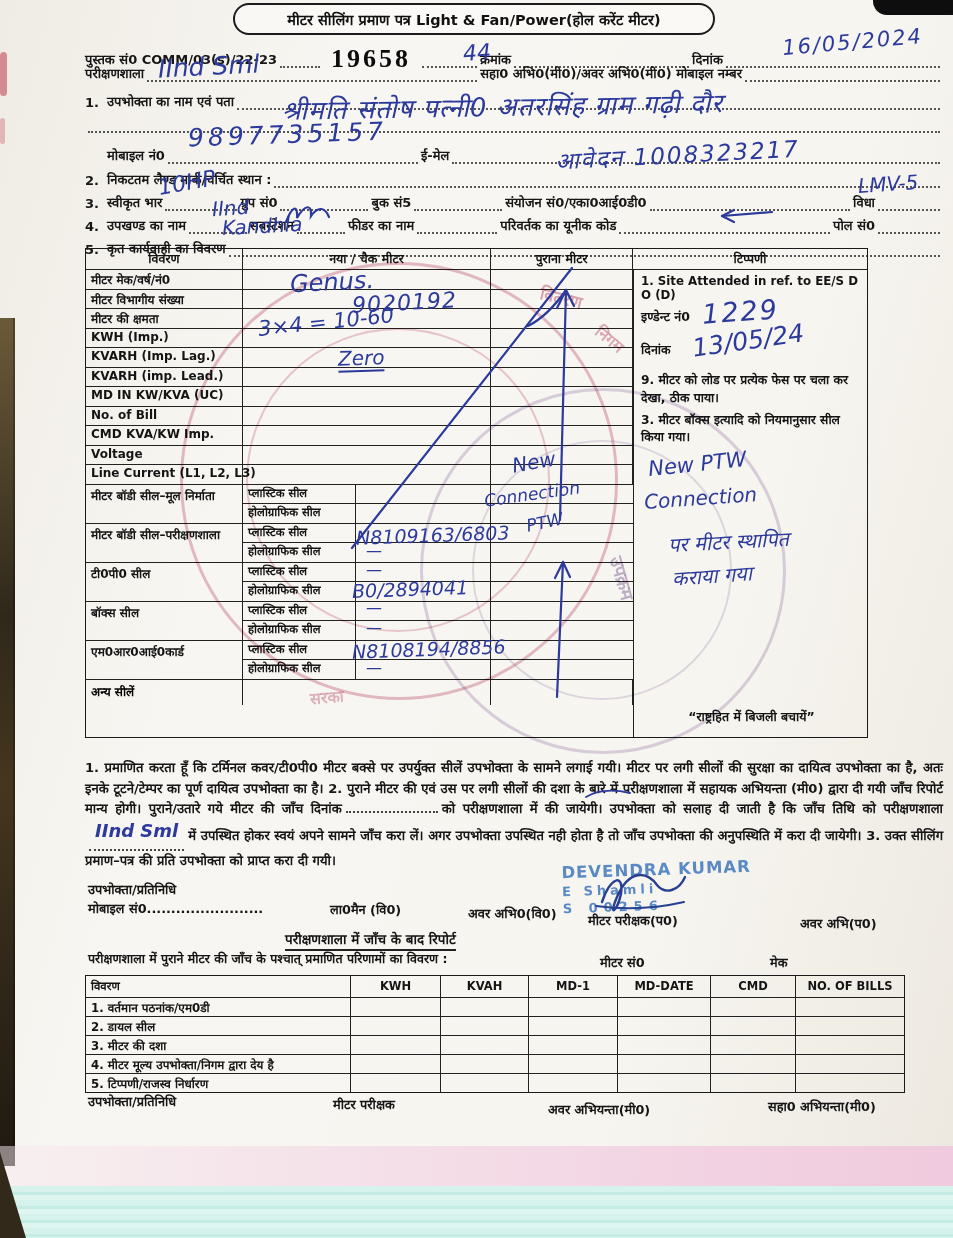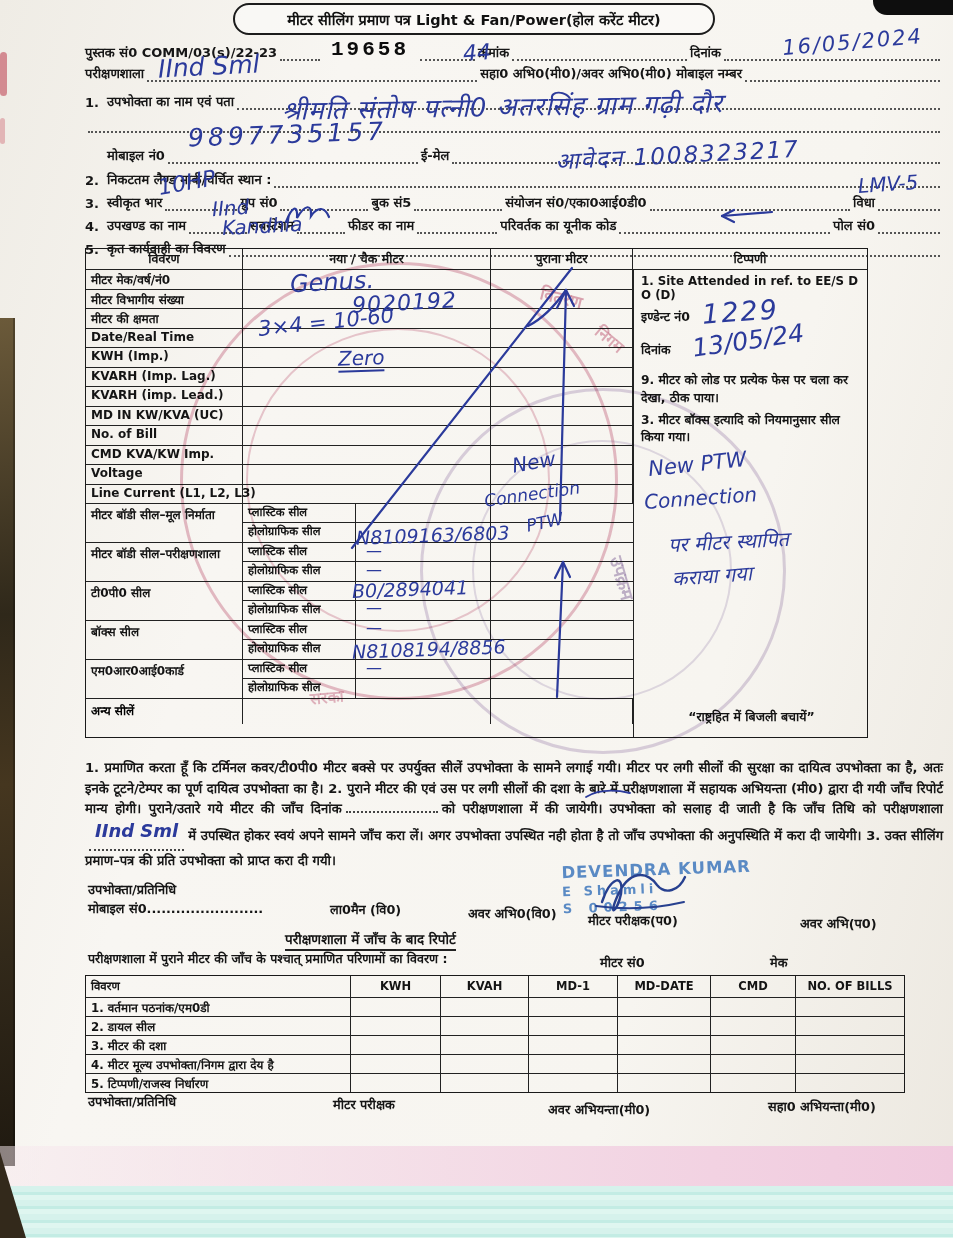--- a/index.html
+++ b/index.html
@@ -19,21 +19,21 @@
   .corner-dark-bl{position:absolute;left:0;top:1152px;width:26px;height:86px;background:#33291b;
      clip-path:polygon(0 0,100% 100%,0 100%);}
   
   .plabel{font-weight:700;color:#161616;font-size:13px;white-space:nowrap;}
   .num{font-weight:700;color:#161616;font-size:13px;width:22px;flex:0 0 22px;}
   .hline{position:absolute;left:85px;right:10px;display:flex;align-items:flex-end;}
   .d{border-bottom:2px dotted #555;height:13px;margin:0 3px;}
   .df{flex:1;}
   .title-box{position:absolute;left:233px;top:3px;width:478px;height:28px;border:2px solid #1c1c1c;border-radius:16px;
      display:flex;align-items:center;justify-content:center;font-weight:700;font-size:14.5px;color:#111;background:rgba(255,255,255,.4);}
-  .stamp-num{font-family:Liberation Mono, monospace;font-weight:700;font-size:21px;letter-spacing:3px;color:#0c0c0c;margin:0 8px;position:relative;top:0;}
+  .stamp-num{font-family:Liberation Serif, serif;font-weight:700;font-size:26px;letter-spacing:3px;color:#0c0c0c;margin:0 8px;position:relative;top:6px;}
   
   .hw{position:absolute;color:#2b3a9b;font-style:italic;white-space:nowrap;z-index:40;font-weight:400;}
   .hw-inline{color:#2b3a9b;font-style:italic;font-size:18px;position:relative;top:-3px;padding:0 6px;}
   
   .mtable{position:absolute;left:85px;top:248px;width:783px;height:490px;border:1.6px solid #1a1a1a;z-index:20;box-sizing:border-box;}
   .mt-header{display:grid;grid-template-columns:157px 248px 142px 234px;height:20px;border-bottom:1px solid #222;}
   .mt-header>div{border-right:1px solid #222;font-weight:700;font-size:12.5px;text-align:center;color:#141414;line-height:20px;}
   .mt-header>div:last-child{border-right:none;}
   .mt-rows{width:547px;}
   .mt-row{display:grid;grid-template-columns:157px 248px 142px;height:19.5px;border-bottom:1px solid #222;box-sizing:border-box;}
@@ -188,25 +188,20 @@
           <div></div>
           <div></div>
         </div>
         <div class="mt-row">
           <div>मीटर विभागीय संख्या</div>
           <div></div>
           <div></div>
         </div>
         <div class="mt-row">
           <div>मीटर की क्षमता</div>
-          <div></div>
-          <div></div>
-        </div>
-        <div class="mt-row">
-          <div>Date/Real Time</div>
           <div></div>
           <div></div>
         </div>
         <div class="mt-row">
           <div>KWH (Imp.)</div>
           <div></div>
           <div></div>
         </div>
         <div class="mt-row">
           <div>KVARH (Imp. Lag.)</div>

